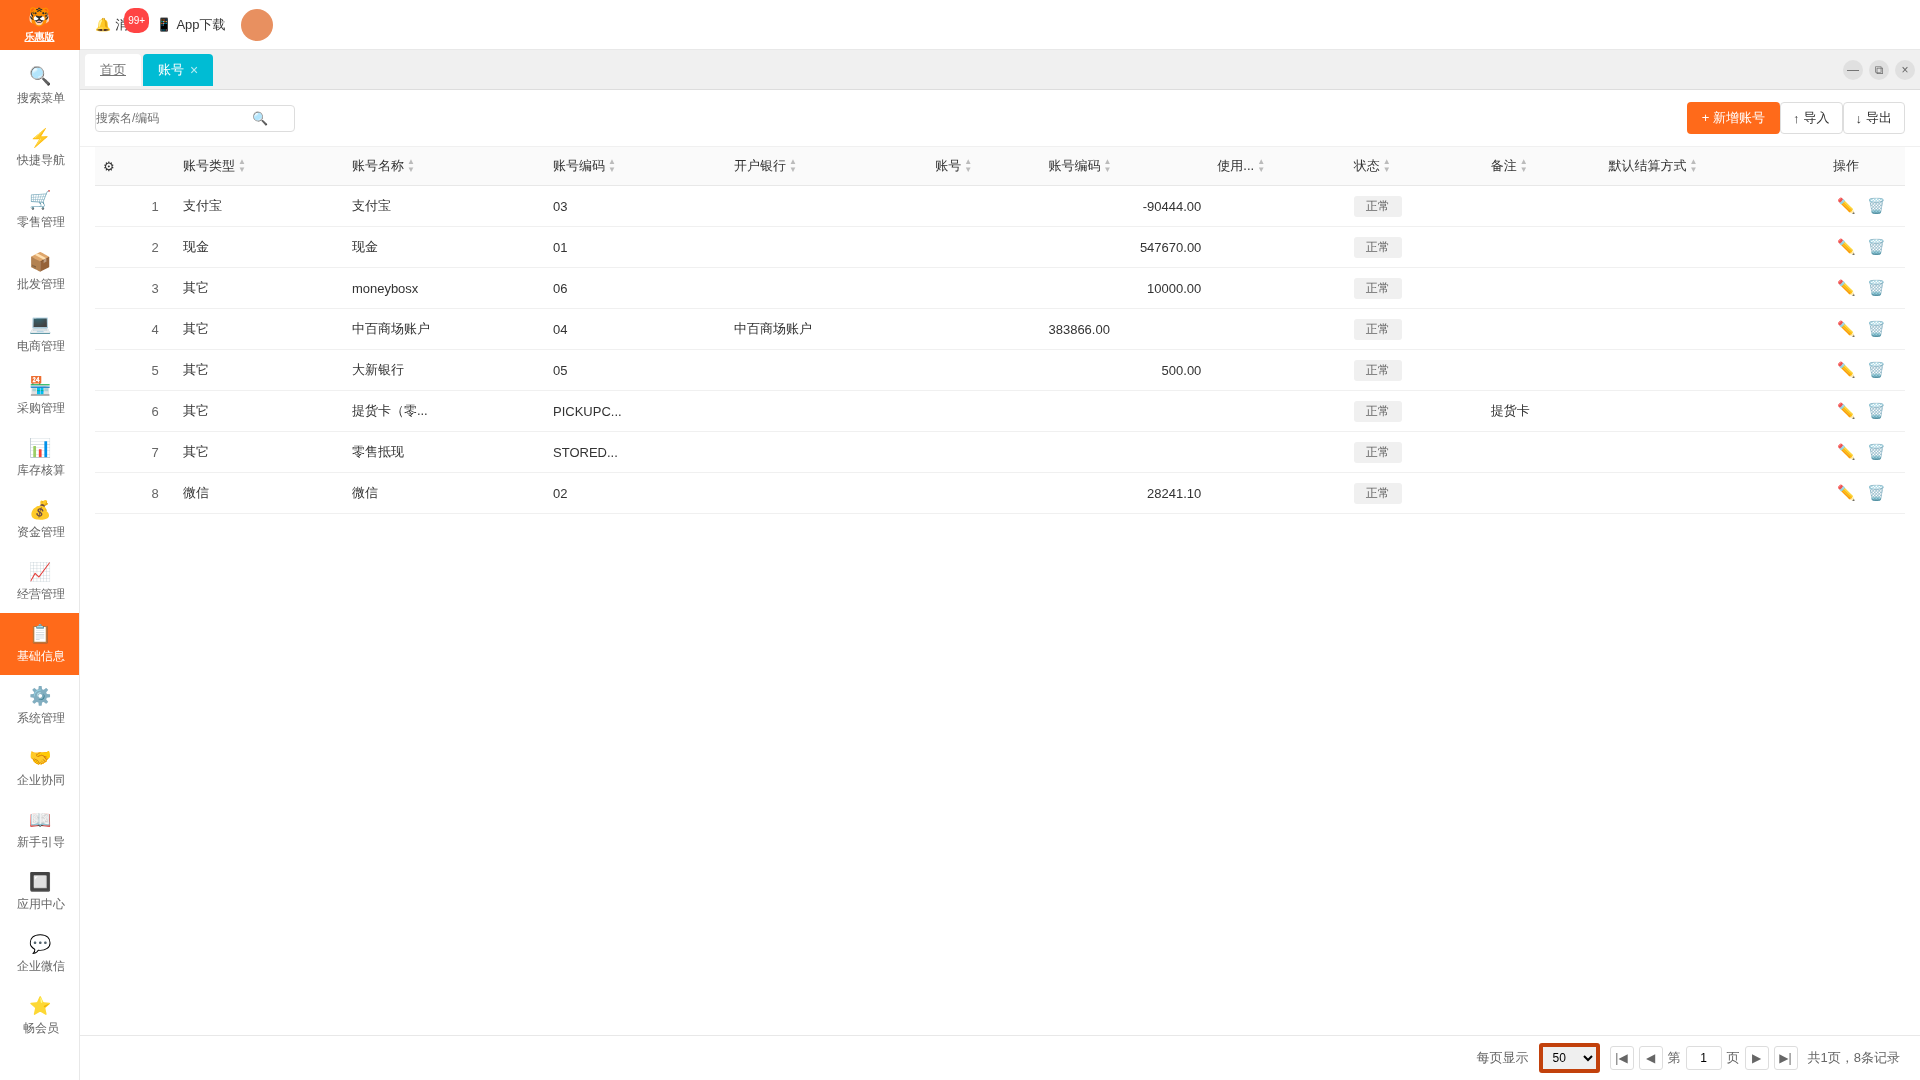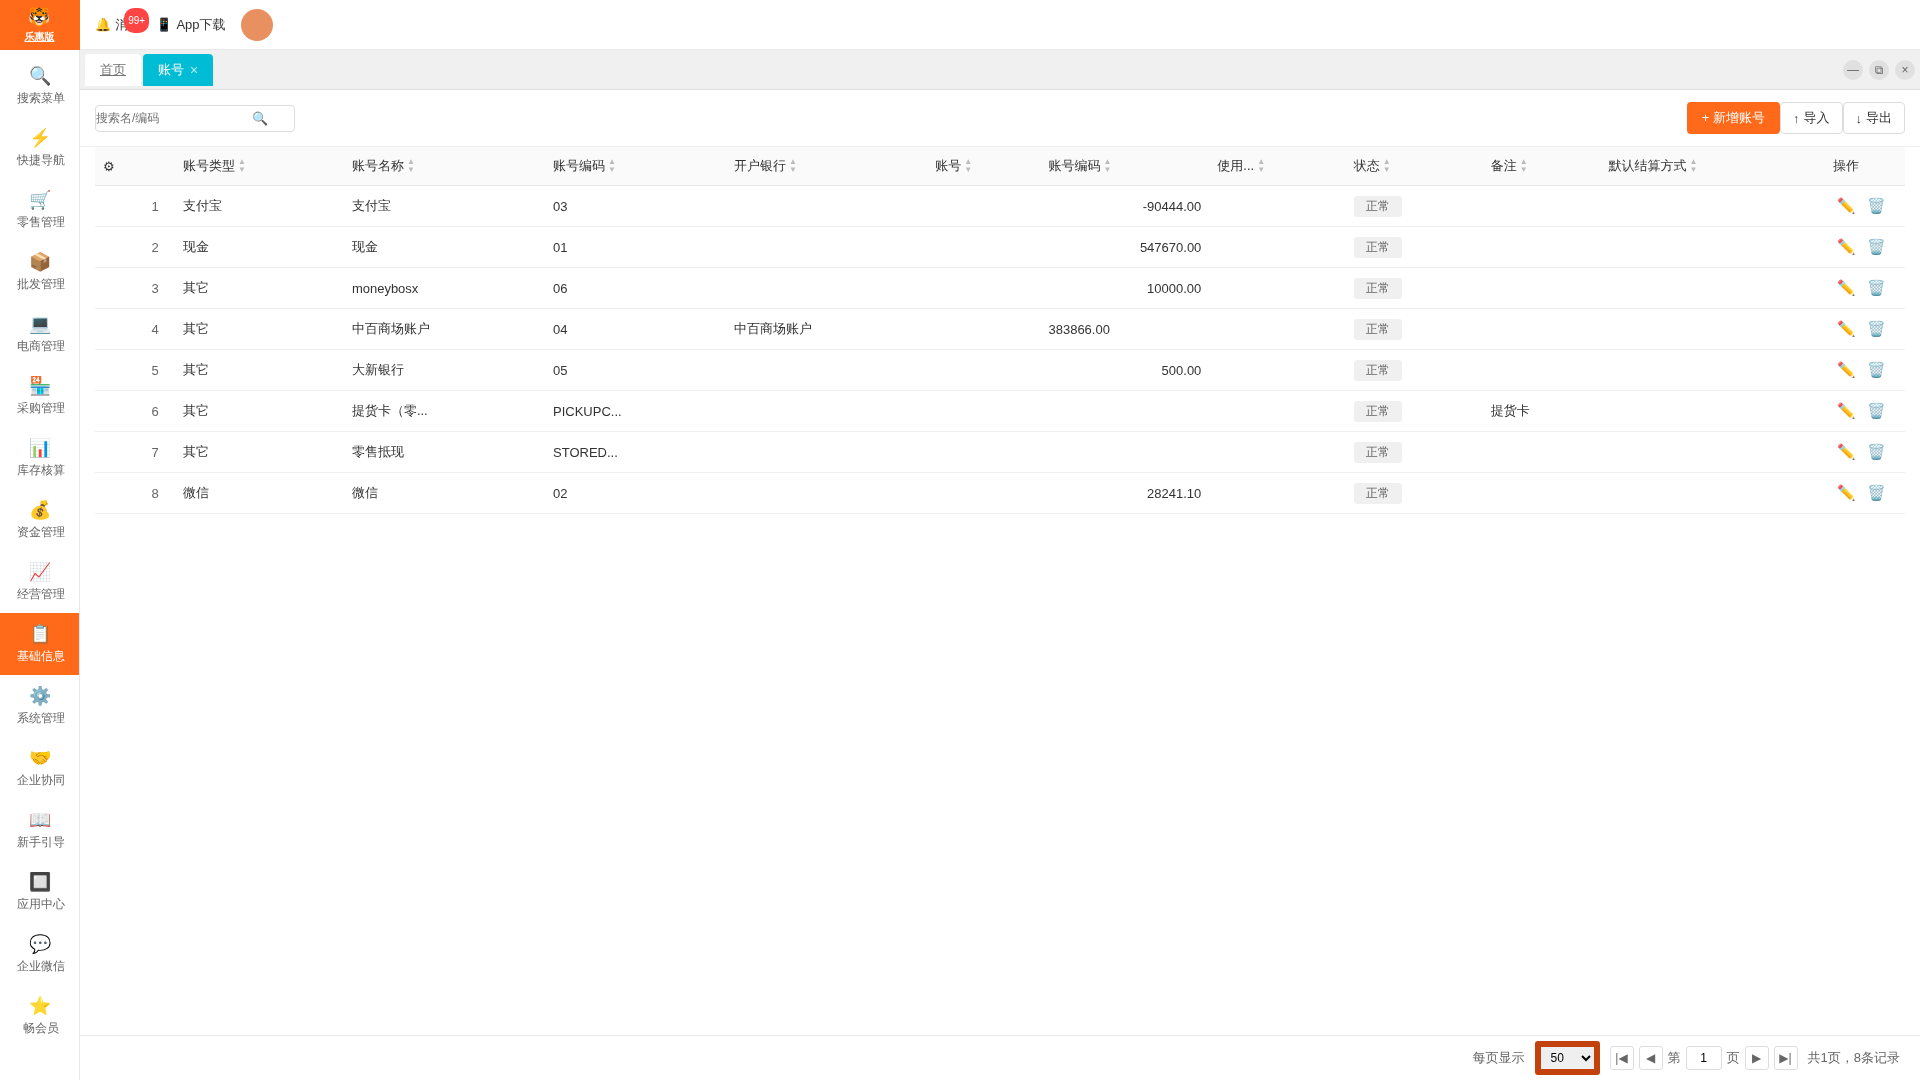--- a/index.html
+++ b/index.html
@@ -292,21 +292,21 @@
       display: flex;
       align-items: center;
       justify-content: flex-end;
       padding: 0 20px;
       gap: 10px;
       font-size: 13px;
       color: #666;
       flex-shrink: 0;
     }
     .page-size-select {
-      border: 6px solid #c2410c;
+      border: 4px solid #c2410c;
       border-radius: 3px;
       padding: 3px 6px;
       font-size: 12px;
     }
     .page-nav {
       display: flex;
       align-items: center;
       gap: 5px;
     }
     .page-nav-btn {

